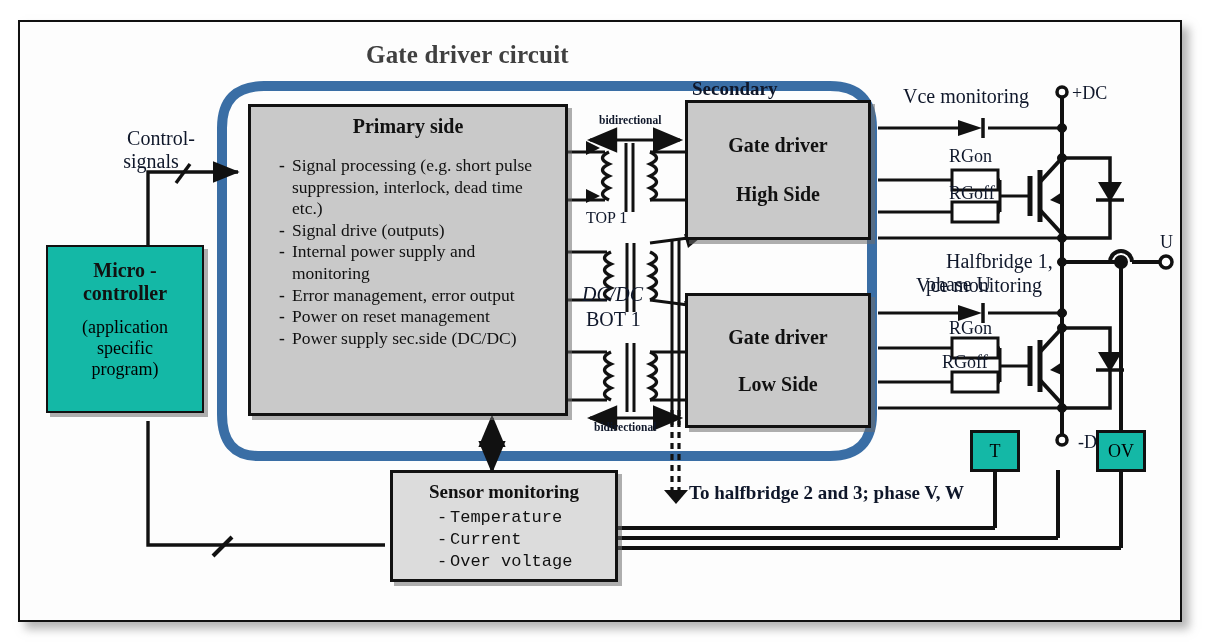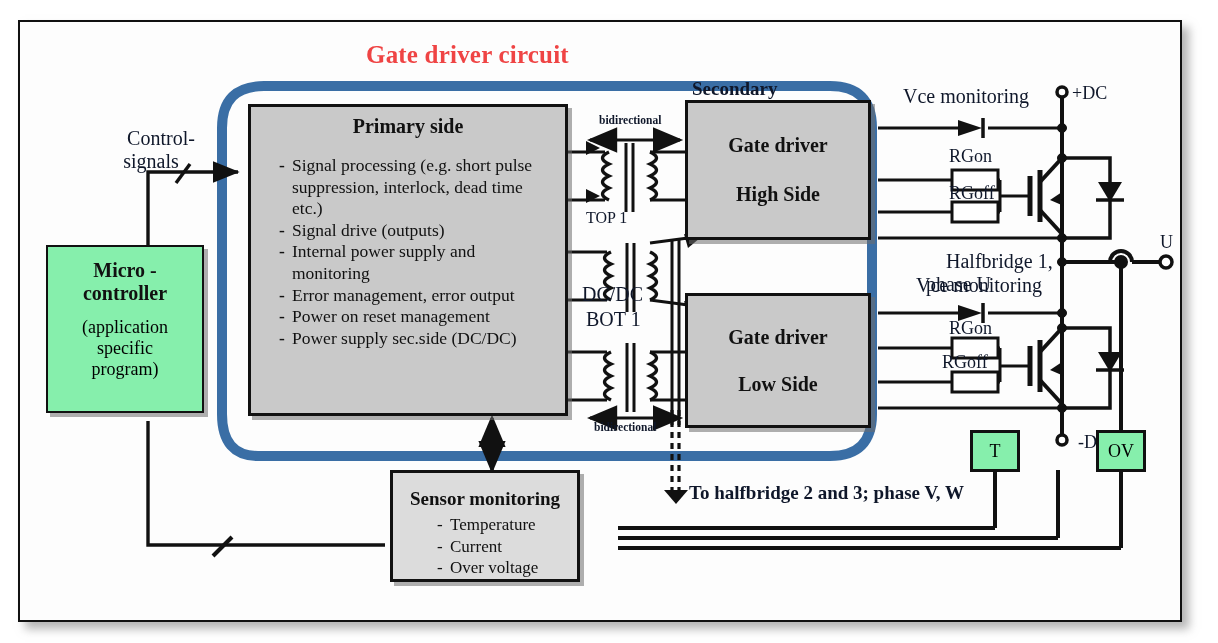--- a/index.html
+++ b/index.html
@@ -13,51 +13,51 @@
     position:absolute;left:18px;top:20px;width:1164px;height:602px;
     background:#fdfdfd;border:2px solid #111;box-sizing:border-box;
     box-shadow:7px 7px 9px rgba(120,120,120,.55);
   }
   .svg-layer{position:absolute;left:0;top:0;width:1218px;height:643px;pointer-events:none;}
 
   
   .box{position:absolute;box-sizing:border-box;display:flex;flex-direction:column;}
   .box-shadow{box-shadow:4px 4px 0 rgba(110,110,110,.55);}
   .grey{background:#c9c9c9;border:3px solid #111;}
-  .white{background:#86efac;border:2px solid #111;}
+  .white{background:#14b8a6;border:2px solid #111;}
   .lightgrey{background:#dcdcdc;border:3px solid #111;}
 
   .ttl{font-weight:bold;text-align:center;color:#111;}
 
   
   .lbl{position:absolute;color:#0f172a;line-height:1.12;white-space:pre;}
   .lbl.b{font-weight:bold;}
   .lbl.c{text-align:center;}
 
   #title-gate{
     position:absolute;left:366px;top:41px;
-    font-size:25px;font-weight:bold;color:#ef4444;
+    font-size:25px;font-weight:bold;color:#404040;
     letter-spacing:.2px;
   }
 
   
   #primary-list{
     margin:8px;padding:0 0 0 14px;list-style:none;
     font-size:17.5px;color:#111;line-height:1.235;
   }
   #primary-list li{position:relative;padding-left:13px;margin-bottom:0px;}
   #primary-list li:before{content:"-";position:absolute;left:0;top:0;font-weight:bold;}
 
   
   #sensor-list{
     margin:0;padding:0;list-style:none;
     font-size:17px;color:#111;line-height:1.28;text-align:left;
     padding-left:44px;
   }
-  #sensor-list li{position:relative;padding-left:13px;}
+  #sensor-list li{position:relative;padding-left:13px;font-family:Liberation Mono, monospace;}
   #sensor-list li:before{content:"-";position:absolute;left:0;top:0;}
 
   .tiny{font-size:11.5px;font-weight:bold;}
   .md{font-size:18px;}
   .lg{font-size:20px;}
 </style>
 </head>
 <body>
 
 <div id="root">
@@ -319,21 +319,21 @@
       <li>Power supply sec.side (DC/DC)</li>
     </ul>
   </div>
 
   <div class="lbl b" style="left:692px;top:78px;font-size:19px;">Secondary</div>
 
   <div class="lbl tiny" style="left:599px;top:114px;">bidirectional</div>
   <div class="lbl tiny" style="left:594px;top:421px;">bidirectional</div>
 
   <div class="lbl" style="left:586px;top:209px;font-size:16px;">TOP 1</div>
-  <div class="lbl" style="left:582px;top:283px;font-size:20px;">DC/DC</div>
+  <div class="lbl" style="left:582px;top:283px;font-size:20px;font-style:italic;">DC/DC</div>
   <div class="lbl" style="left:586px;top:308px;font-size:20px;">BOT 1</div>
 
   <div class="box grey box-shadow" style="left:685px;top:100px;width:186px;height:140px;align-items:center;justify-content:center;">
     <div class="ttl" style="font-size:20px;">Gate driver</div>
     <div style="height:26px"></div>
     <div class="ttl" style="font-size:20px;">High Side</div>
   </div>
 
   <div class="box grey box-shadow" style="left:685px;top:293px;width:186px;height:135px;align-items:center;justify-content:center;">
     <div class="ttl" style="font-size:20px;">Gate driver</div>
@@ -360,21 +360,21 @@
 
   <div class="lbl md" style="left:1160px;top:232px;">U</div>
 
   <div class="box white" style="left:970px;top:430px;width:50px;height:42px;align-items:center;justify-content:center;border-width:3px;">
     <div class="md">T</div>
   </div>
   <div class="box white" style="left:1096px;top:430px;width:50px;height:42px;align-items:center;justify-content:center;border-width:3px;">
     <div class="md">OV</div>
   </div>
 
-  <div class="box lightgrey box-shadow" style="left:390px;top:470px;width:190px;height:112px;padding-top:8px;justify-content:flex-end;">
+  <div class="box lightgrey box-shadow" style="left:390px;top:470px;width:228px;height:112px;padding-top:8px;">
     <div class="ttl" style="font-size:19px;margin-bottom:4px;">Sensor monitoring</div>
     <ul id="sensor-list">
       <li>Temperature</li>
       <li>Current</li>
       <li>Over voltage</li>
     </ul>
   </div>
 
   <div class="lbl b" style="left:689px;top:482px;font-size:19px;">To halfbridge 2 and 3; phase V, W</div>
 

